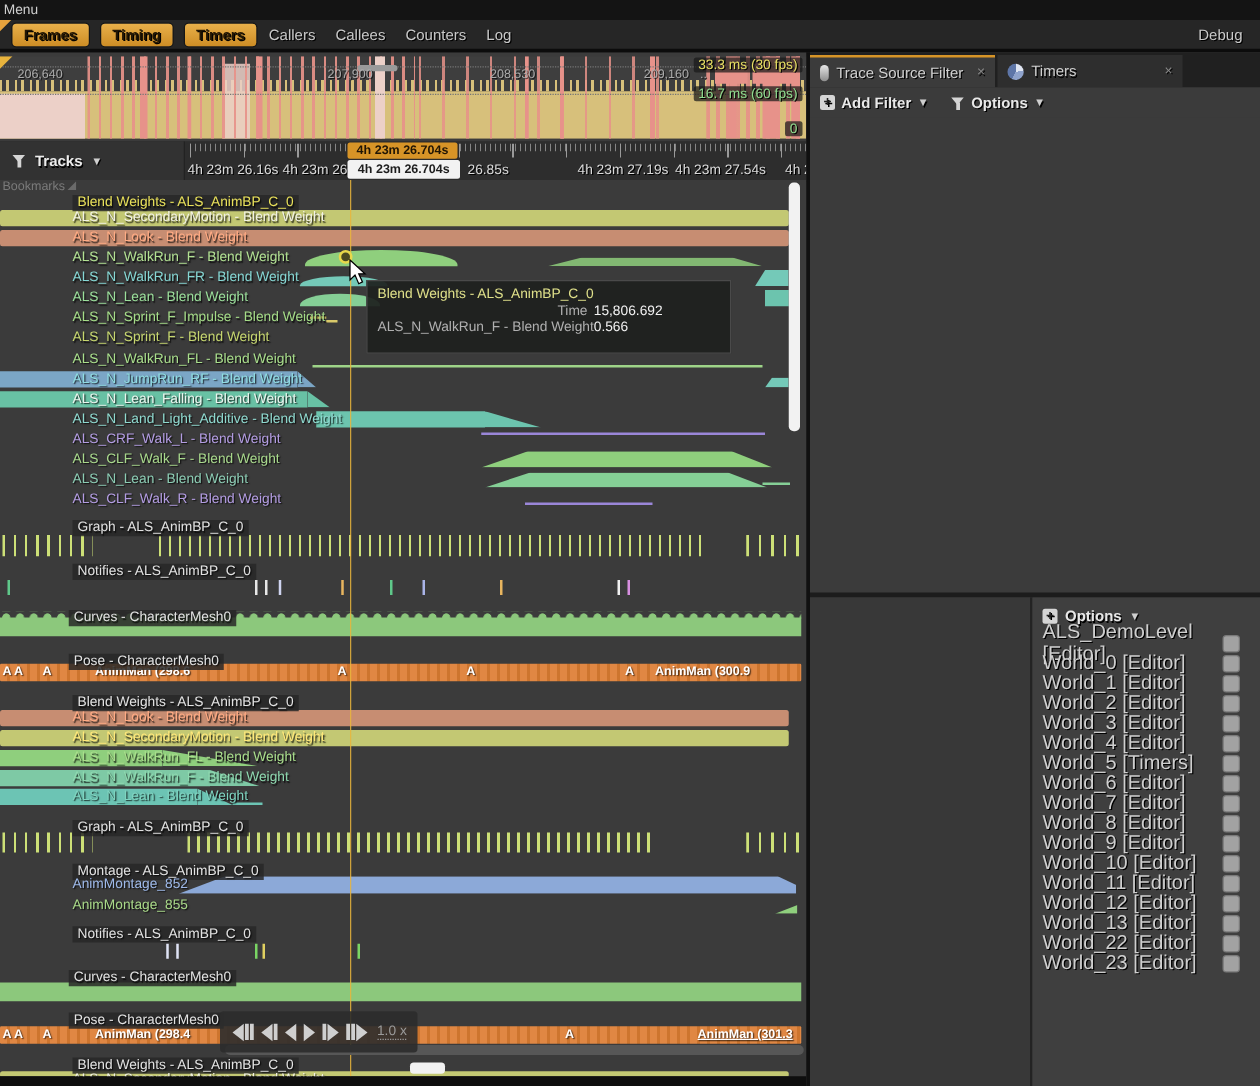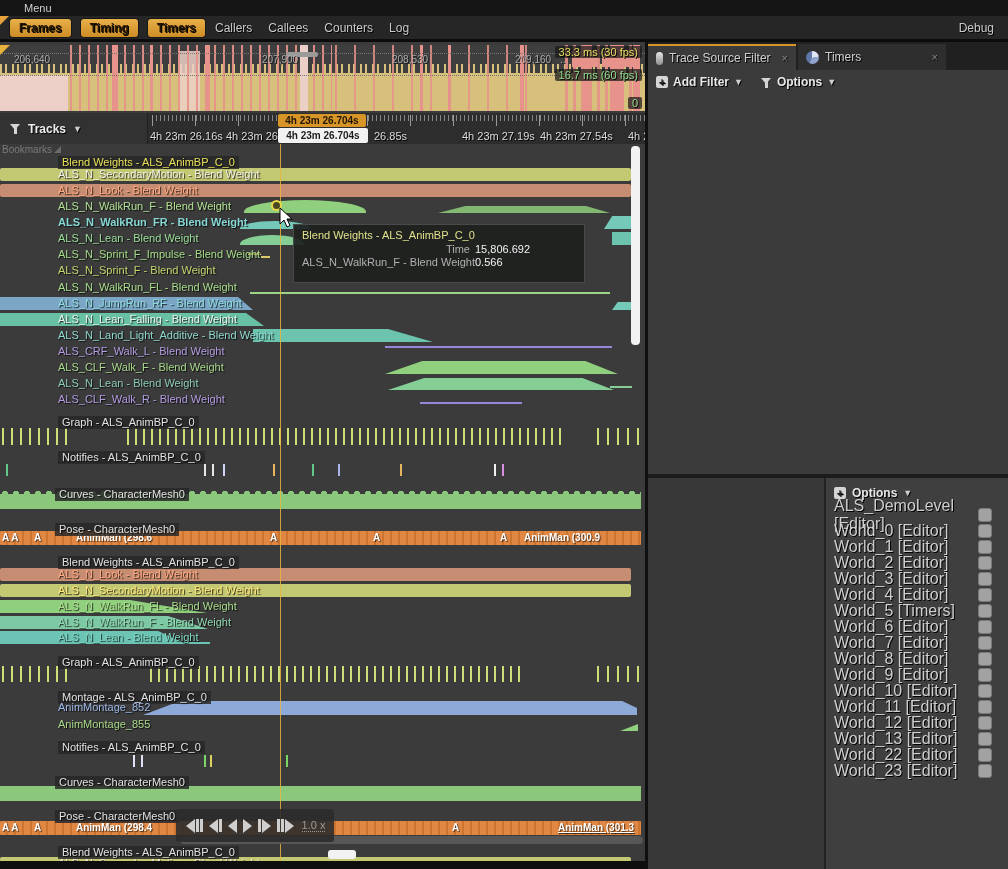--- a/index.html
+++ b/index.html
@@ -1,18 +1,18 @@
 <!DOCTYPE html>
 <html><head>
 <meta charset="utf-8">
 <style>
   html,body{margin:0;padding:0;background:#000;}
   .app{position:relative;width:1008px;height:869px;background:#101010;font-family:"Liberation Sans",sans-serif;overflow:hidden;user-select:none;}
   
-  .menubar{height:16px;background:#141414;color:#cfcfcf;font-size:11px;line-height:16px;padding-left:24px;}
+  .menubar{height:16px;background:#141414;color:#cfcfcf;font-size:11px;line-height:16px;padding-left:3px;}
   .tabbar{height:23px;background:#262626;display:flex;align-items:center;padding-left:10px;position:relative;border-bottom:3px solid #0c0c0c;}
   .mtab{font-size:12px;margin-right:16px;color:#c9c9c9;text-shadow:1px 1px 0 #000;}
   .mtab.active{background:linear-gradient(#e9b04a,#cd8d25);color:#241703;font-weight:bold;padding:2px 9px;border-radius:3px;margin-right:10px;box-shadow:0 0 0 1px rgba(0,0,0,.4);}
   .debug{margin-left:auto;margin-right:14px;color:#c9c9c9;font-size:12px;text-shadow:1px 1px 0 #000;}
   .corner-tri{position:absolute;left:0;top:0;width:0;height:0;border-top:9px solid #e8a33d;border-right:9px solid transparent;}
   
   .content{display:flex;height:827px;}
   .left-pane{position:relative;width:645px;background:#3b3b3b;overflow:hidden;}
   .pane-gap{width:3px;background:#101010;}
   .right-pane{position:relative;width:360px;background:#3b3b3b;display:flex;flex-direction:column;justify-content:center;}
@@ -197,21 +197,21 @@
               <span class="t-label" style="left: 58px; color: rgb(255, 171, 132);">ALS_N_Look - Blend Weight</span>
             </div>
             <div class="t-row" style="top: 56px; height: 13px;">
               <div class="shape" style="left: 244px; width: 122px; height: 13px; background: rgb(143, 207, 125); border-radius: 55% 55% 0px 0px / 100% 100% 0px 0px;"></div>
               <div class="shape" style="left: 438px; width: 172px; height: 7px; background: rgb(143, 207, 125); opacity: 0.85; clip-path: polygon(0px 100%, 16% 0px, 86% 0px, 100% 100%);"></div>
               <span class="t-label" style="left: 58px; color: rgb(178, 225, 147);">ALS_N_WalkRun_F - Blend Weight</span>
             </div>
             <div class="t-row" style="top: 72px; height: 13px;">
               <div class="shape" style="left: 240px; width: 70px; height: 8px; background: rgb(116, 201, 184); border-radius: 55% 55% 0px 0px / 100% 100% 0px 0px;"></div>
               <div class="shape" style="left: 604px; width: 27px; height: 13px; background: rgb(116, 201, 184); clip-path: polygon(0px 100%, 30% 0px, 100% 0px, 100% 100%);"></div>
-              <span class="t-label" style="left: 58px; color: rgb(134, 215, 212); font-weight: bold;">ALS_N_WalkRun_FR - Blend Weight</span>
+              <span class="t-label" style="left: 58px; color: rgb(134, 215, 212);">ALS_N_WalkRun_FR - Blend Weight</span>
             </div>
             <div class="t-row" style="top: 88px; height: 13px;">
               <div class="shape" style="left: 240px; width: 64px; height: 10px; background: rgb(133, 207, 150); border-radius: 55% 55% 0px 0px / 100% 100% 0px 0px;"></div>
               <div class="shape" style="left: 612px; width: 19px; height: 13px; background: rgb(108, 196, 174);"></div>
               <span class="t-label" style="left: 58px; color: rgb(155, 223, 155);">ALS_N_Lean - Blend Weight</span>
             </div>
             <div class="t-row" style="top: 104px; height: 13px;">
               <div class="shape" style="left: 248px; width: 13px; height: 2px; background: rgb(217, 201, 106); bottom: auto; top: 5px;"></div>
               <div class="shape" style="left: 261px; width: 9px; height: 2px; background: rgb(217, 201, 106); bottom: auto; top: 8px;"></div>
               <span class="t-label" style="left: 58px; color: rgb(165, 220, 136);">ALS_N_Sprint_F_Impulse - Blend Weight</span>

